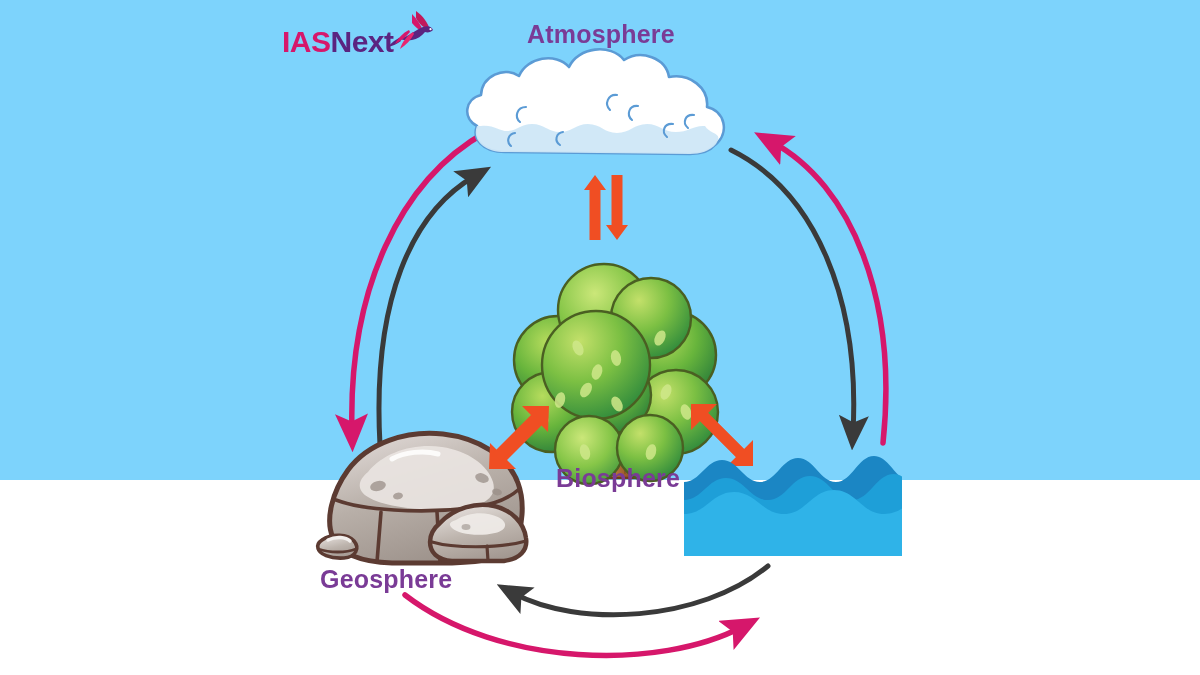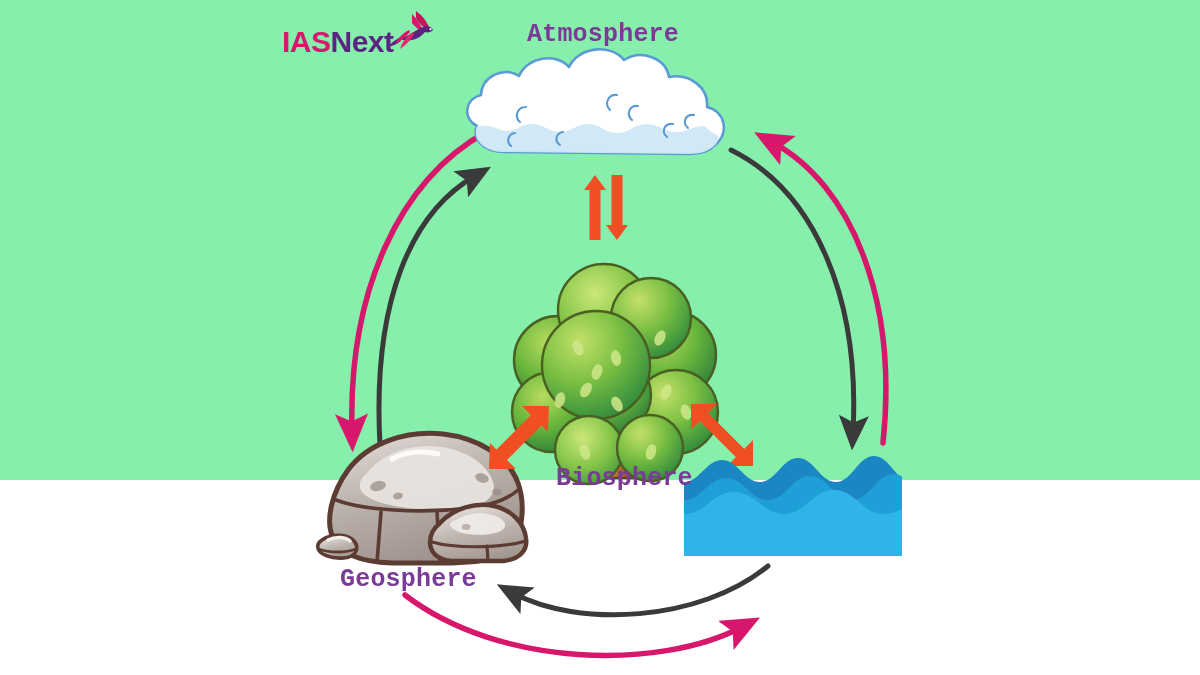--- a/index.html
+++ b/index.html
@@ -5,38 +5,37 @@
   * { margin:0; padding:0; box-sizing:border-box; }
   html,body {
     width:1200px; height:675px;
     background:#ffffff;
     font-family:"Liberation Sans", sans-serif;
     overflow:hidden;
   }
   #stage {
     position:relative;
     width:1200px; height:480px;
-    background:#86efac;
+    background:#7dd3fc;
   }
   #diagram-svg {
     position:absolute; left:0; top:0;
     width:1200px; height:675px;
   }
   .label {
     position:absolute;
     color:#7a3b96;
     font-weight:bold;
     font-size:25px;
     letter-spacing:0.2px;
     white-space:nowrap;
     user-select:none;
-    font-family:Liberation Mono, monospace;
   }
   #label-atmosphere { left:527px; top:20px; }
-  #label-geosphere  { left:320px; top:565px;margin-left:20px; }
+  #label-geosphere  { left:320px; top:565px; }
   #label-hydrosphere{ left:764px; top:576px; }
   #label-biosphere  { left:556px; top:464px; }
 
   
   #logo {
     position:absolute; left:282px; top:12px;
     width:150px; height:48px;
   }
   .logo-text {
     position:absolute;

